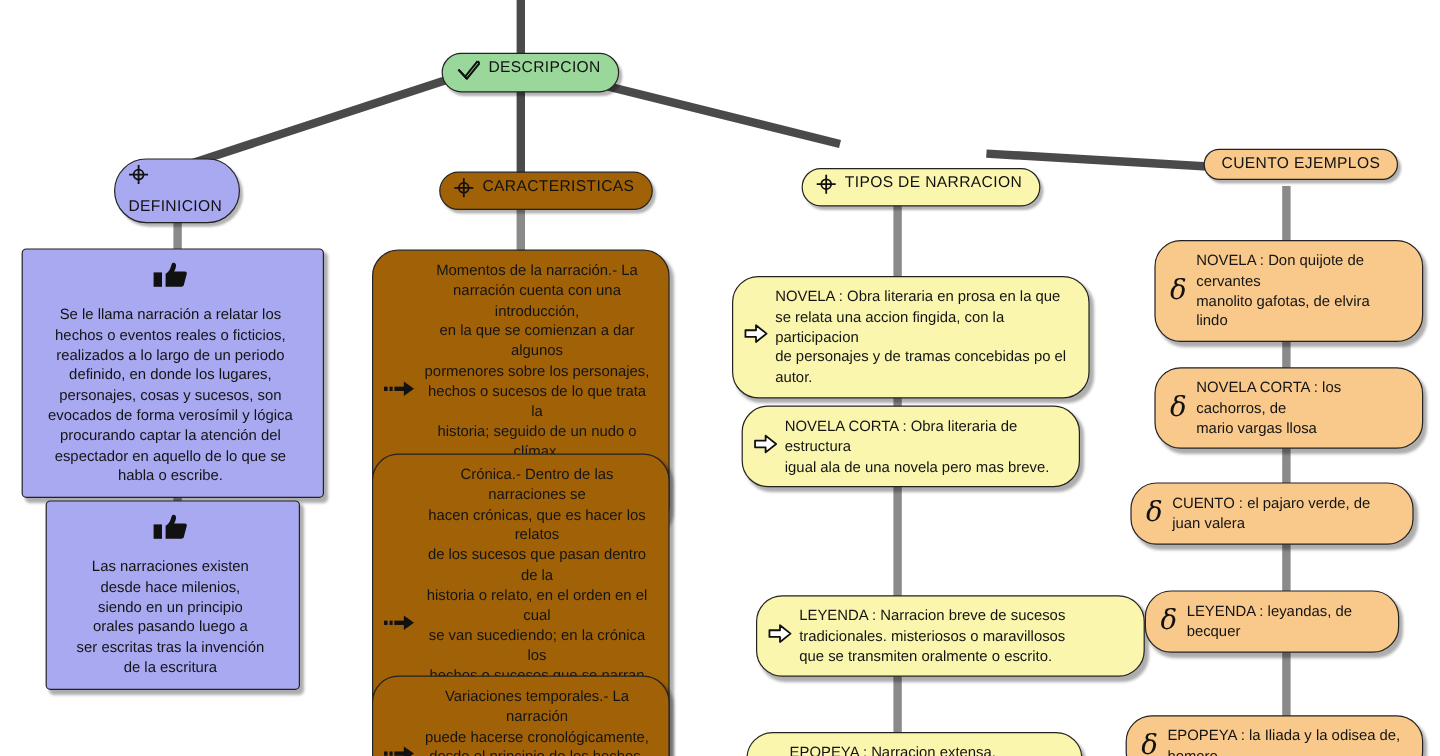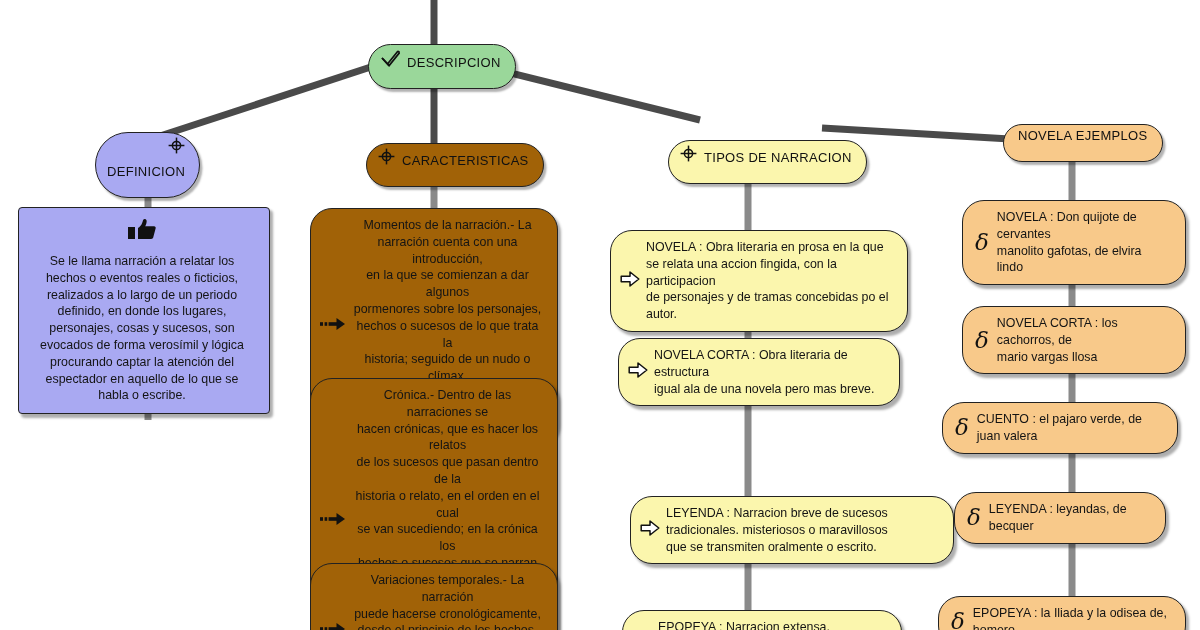--- a/index.html
+++ b/index.html
@@ -8,23 +8,23 @@
     font-family:"Liberation Sans", sans-serif;
     -webkit-font-smoothing:antialiased;
   }
   #canvas{position:relative;width:1200px;height:630px;}
   svg#wires{position:absolute;left:0;top:0;width:1200px;height:630px;}
 
   .node{position:absolute;box-sizing:border-box;}
 
   
   .pill{
-    display:flex;align-items:flex-end;gap:7px;
+    display:flex;align-items:flex-start;gap:7px;
     border:1.6px solid #222;border-radius:999px;
-    padding:4px 14px 17px 11px;
+    padding:4px 14px 5px 11px;
     box-shadow:2.5px 3px 2px rgba(0,0,0,.30);
     font-size:13px;letter-spacing:.3px;color:#111;
     white-space:nowrap;line-height:1.15;
   }
   .pill .ic{flex:0 0 auto;display:block;}
 
   
   .box{
     display:flex;align-items:center;gap:6px;
     border:1.6px solid #222;
@@ -128,21 +128,21 @@
           <line x1="8.5" y1="0.6" x2="8.5" y2="16.4" stroke="#111" stroke-width="1.5"></line>
           <line x1="0.6" y1="8.5" x2="16.4" y2="8.5" stroke="#111" stroke-width="1.5"></line>
         </svg>
       </span>
       <span>TIPOS DE NARRACION</span>
     </div>
   </div>
 
   <div class="node" style="left:1003px;top:124px;">
     <div class="pill c-orange" style="padding-left:14px;">
-      <span>NOVELA EJEMPLOS</span>
+      <span>CUENTO EJEMPLOS</span>
     </div>
   </div>
 
   <div class="node" style="left:18px;top:207px;width:252px;">
     <div class="box rectbox c-blue">
       <span class="ic">
         <svg width="30" height="26" viewBox="0 0 30 26">
           <rect x="1" y="10" width="7" height="12" fill="#111"></rect>
           <path d="M11 22 L11 11 C11 11 13 10 14.5 7.5 C16 5 15.7 2 17.6 2 C19.6 2 20.1 4 19.4 6.2
                    C18.9 7.9 18.2 9.2 18.2 9.2 L27 9.2 C28.4 9.2 29 10.2 28.6 11.4 L26.2 20.6
@@ -154,20 +154,38 @@
 realizados a lo largo de un periodo
 definido, en donde los lugares,
 personajes, cosas y sucesos, son
 evocados de forma verosímil y lógica
 procurando captar la atención del
 espectador en aquello de lo que se
 habla o escribe.</span>
     </div>
   </div>
 
+  <div class="node" style="left:38px;top:417px;width:212px;">
+    <div class="box rectbox c-blue">
+      <span class="ic">
+        <svg width="30" height="26" viewBox="0 0 30 26">
+          <rect x="1" y="10" width="7" height="12" fill="#111"></rect>
+          <path d="M11 22 L11 11 C11 11 13 10 14.5 7.5 C16 5 15.7 2 17.6 2 C19.6 2 20.1 4 19.4 6.2
+                   C18.9 7.9 18.2 9.2 18.2 9.2 L27 9.2 C28.4 9.2 29 10.2 28.6 11.4 L26.2 20.6
+                   C25.9 21.7 25.1 22 24.2 22 Z" fill="#111"></path>
+        </svg>
+      </span>
+      <span class="txt ctr">Las narraciones existen
+desde hace milenios,
+siendo en un principio
+orales pasando luego a
+ser escritas tras la invención
+de la escritura</span>
+    </div>
+  </div>
 
   <div class="node" style="left:310px;top:208px;width:248px;">
     <div class="box roundbox c-pink">
       <span class="ic">
         <svg width="26" height="14" viewBox="0 0 26 14">
           <rect x="0" y="5.2" width="3" height="3.6" fill="#111"></rect>
           <rect x="4.6" y="5.2" width="2.6" height="3.6" fill="#111"></rect>
           <rect x="8.6" y="5.2" width="9" height="3.6" fill="#111"></rect>
           <path d="M16.5 1 L25 7 L16.5 13 Z" fill="#111"></path>
         </svg>

